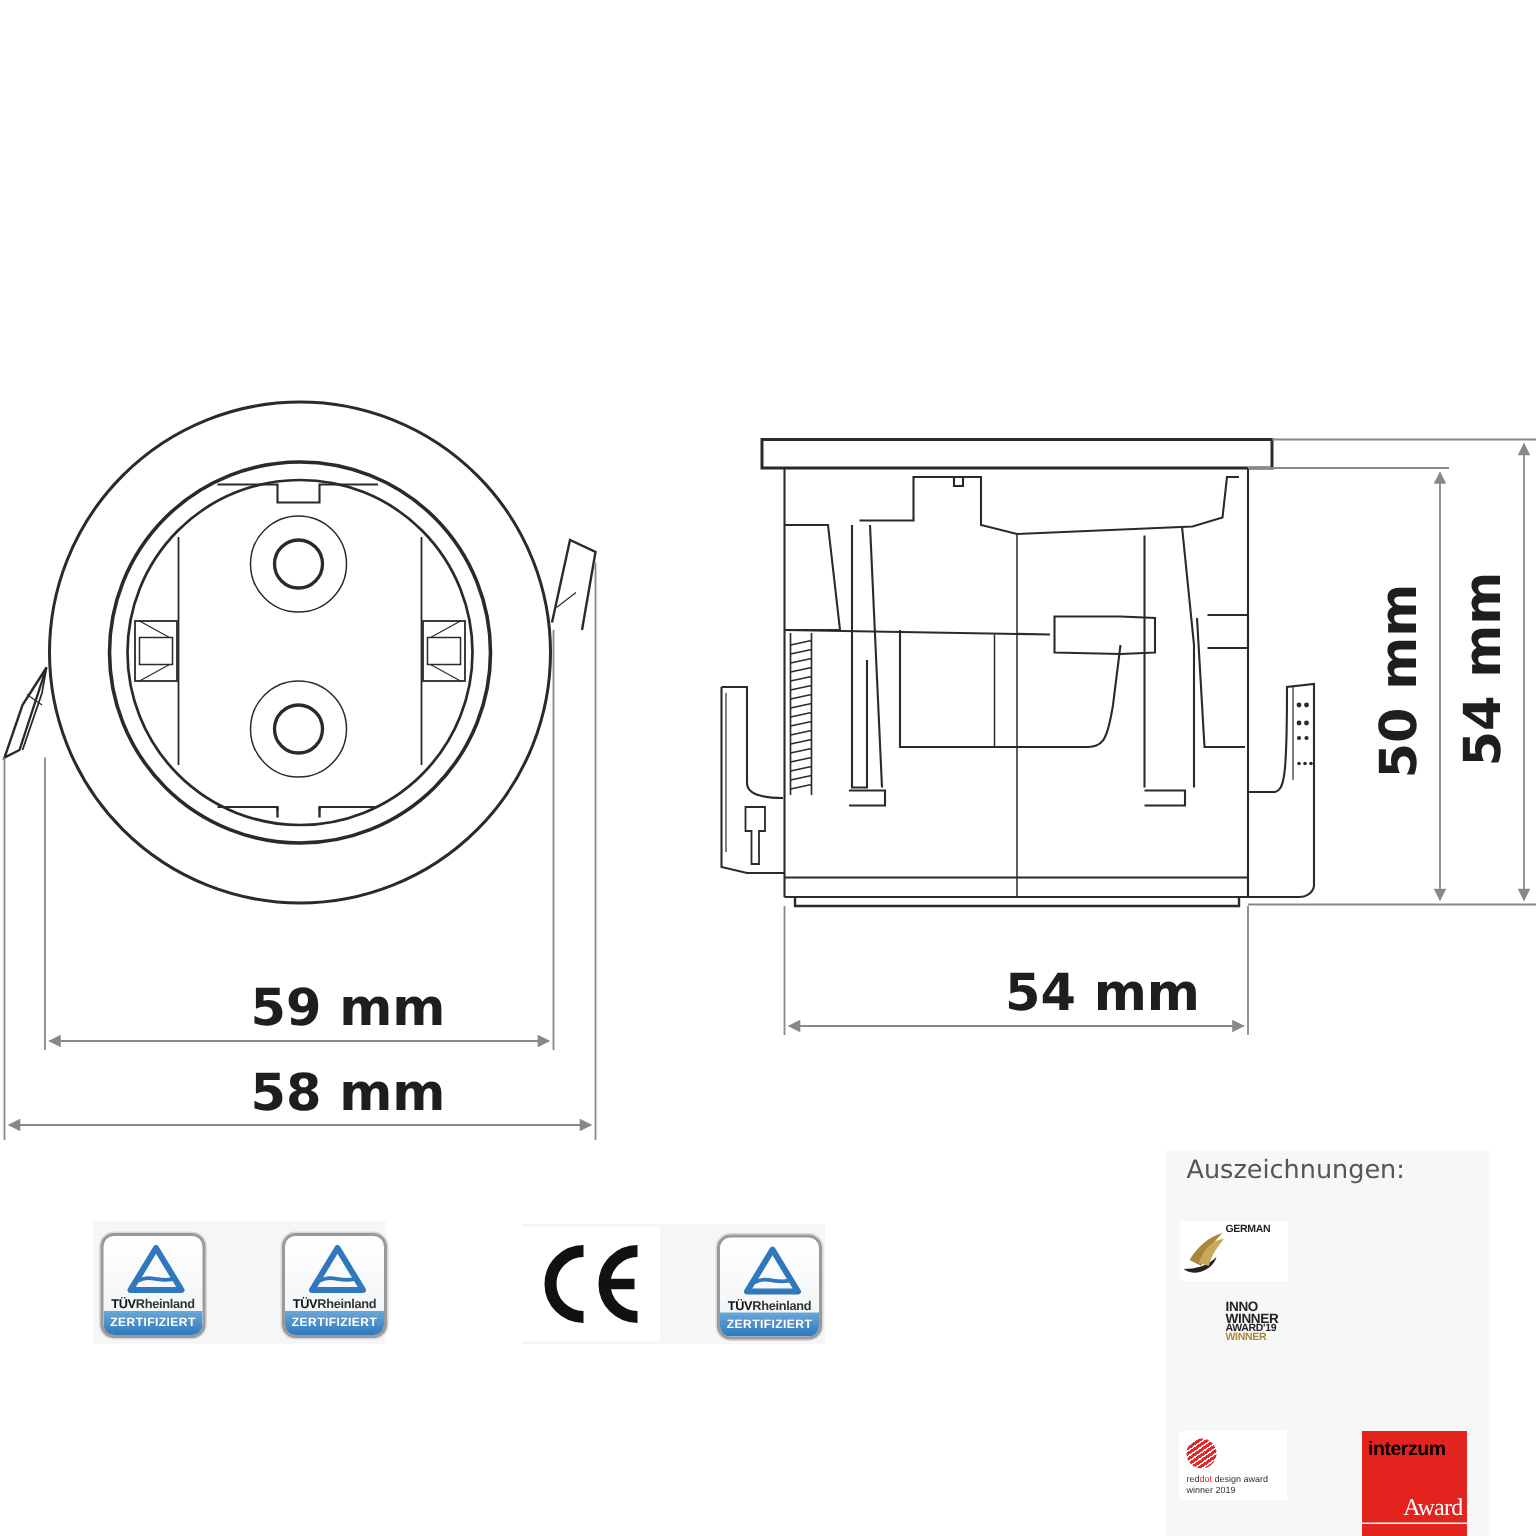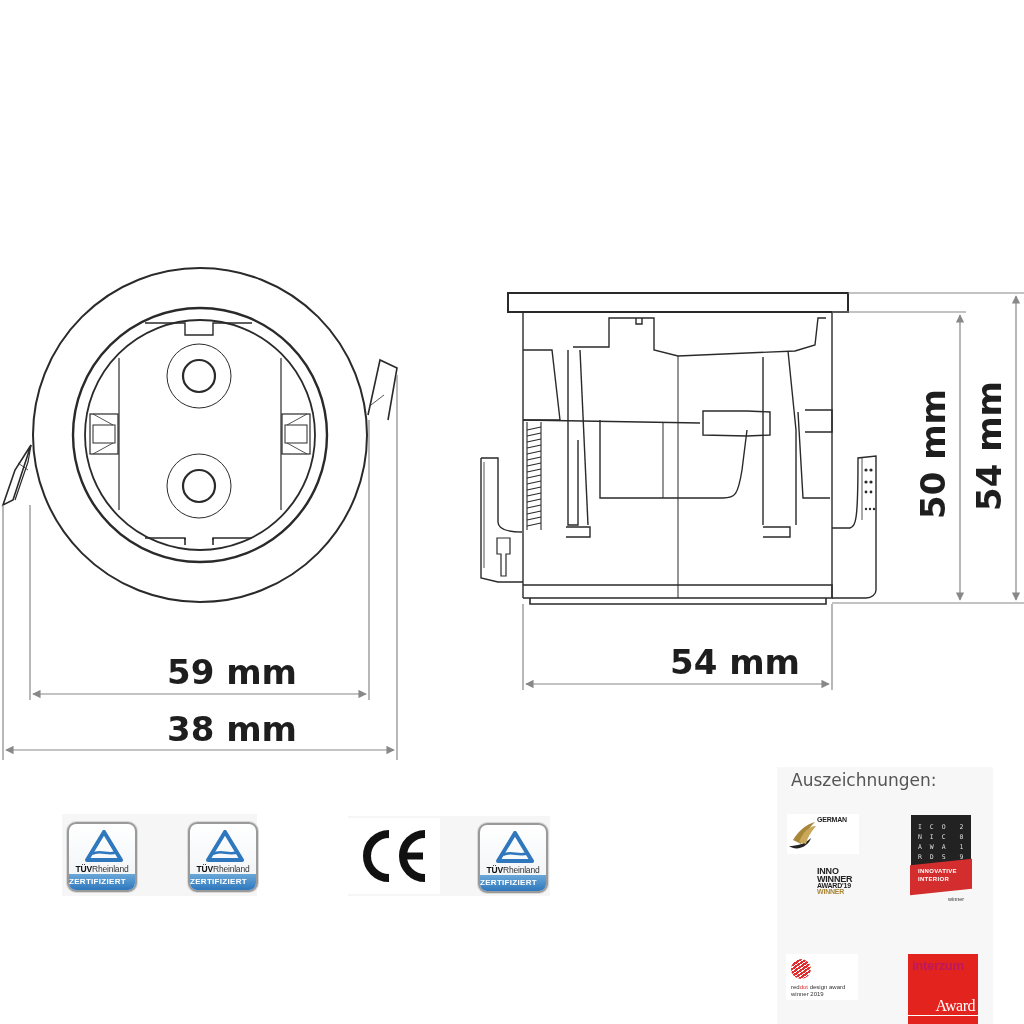--- a/index.html
+++ b/index.html
@@ -4,44 +4,44 @@
 <style>
   html, body { margin:0; padding:0; background:#ffffff; }
   body { width:1024px; height:1024px; position:relative; overflow:hidden; font-family:"DejaVu Sans", sans-serif; }
   svg.drawing { position:absolute; left:0; top:0; }
   .dim-label { position:absolute; font-family:"DejaVu Sans", sans-serif; font-weight:bold; color:#1e1e1e; white-space:nowrap; line-height:1; }
   .dim-h { font-size:34px; transform:translateX(-50%);margin-left:32px; }
   .dim-v { font-size:34px; transform-origin:center center; }
   
   .tuv { position:absolute; width:70px; height:70px; border:2px solid #9a9a9a; border-radius:9px; background:linear-gradient(#ffffff,#eef2f5); box-sizing:border-box; overflow:hidden; box-shadow:0 0 0 1px #d8d8d8; }
   .tuv-tri { position:absolute; left:15px; top:6px; width:40px; height:34px; }
-  .tuv-name { position:absolute; left:0; right:0; top:40px; text-align:center; font-size:8.5px; font-weight:normal; color:#333; font-family:"Liberation Sans", sans-serif; letter-spacing:-0.2px; }
+  .tuv-name { position:absolute; left:0; right:0; top:40px; text-align:center; font-size:8.5px; font-weight:bold; color:#333; font-family:"Liberation Sans", sans-serif; letter-spacing:-0.2px; }
   .tuv-name b { color:#111; }
-  .tuv-band { position:absolute; left:0; right:0; bottom:0; height:16px; background:linear-gradient(#6aa7d8,#2f78bd); color:#fff; font-size:8px; font-weight:bold; line-height:16px; font-family:"Liberation Sans", sans-serif; letter-spacing:0.3px; }
+  .tuv-band { position:absolute; left:0; right:0; bottom:0; height:16px; background:linear-gradient(#6aa7d8,#2f78bd); color:#fff; font-size:8px; font-weight:bold; text-align:center; line-height:16px; font-family:"Liberation Sans", sans-serif; letter-spacing:0.3px; }
   .ce-wrap { position:absolute; left:348px; top:818px; width:92px; height:76px; background:#ffffff; display:flex; align-items:center; justify-content:center; }
   .cert-bg { position:absolute; background:#f6f6f6; }
   
   .awards { position:absolute; left:777px; top:767px; width:216px; height:272px; background:#f7f7f7; }
   .awards-title { position:absolute; left:14px; top:3px; font-size:17px; color:#555; font-family:"DejaVu Sans", sans-serif; }
   .gia { position:absolute; left:10px; top:47px; width:72px; height:40px; background:#fff; }
   .gia-text { position:absolute; left:30px; top:3px; font-family:"Liberation Sans", sans-serif; font-weight:bold; font-size:7px; line-height:6.5px; color:#222; letter-spacing:-0.2px; }
   .gia-text .gold { color:#a8873a; }
   .iconic { position:absolute; left:131px; top:45px; width:66px; height:95px; }
   .iconic-dark { position:absolute; left:3px; top:3px; width:60px; height:62px; background:#222; }
   .iconic-grid { position:absolute; left:10px; top:10px; font-family:"DejaVu Sans Mono", monospace; font-size:6.5px; line-height:10px; color:#ddd; letter-spacing:2px; white-space:pre; }
   .iconic-red { position:absolute; left:2px; top:50px; width:62px; height:30px; background:#d42d2d; transform:skewY(-6deg); }
   .iconic-red-text { position:absolute; left:10px; top:56px; font-family:"Liberation Sans", sans-serif; font-size:6px; line-height:7.5px; color:#fff; font-weight:bold; letter-spacing:0.3px; }
   .iconic-winner { position:absolute; left:40px; top:84px; font-size:5.5px; color:#333; font-family:"Liberation Sans", sans-serif; }
   .reddot { position:absolute; left:9px; top:187px; width:72px; height:46px; background:#fff; }
   .reddot-circle { position:absolute; left:5px; top:5px; width:20px; height:20px; border-radius:50%; background:repeating-linear-gradient(-35deg,#e32b2b 0 2px,#ffffff 2px 3px); }
   .reddot-text { position:absolute; left:5px; top:30px; font-size:6px; line-height:6.5px; color:#333; font-family:"Liberation Sans", sans-serif; white-space:nowrap; }
   .reddot-text .r { color:#e32b2b; }
   .interzum { position:absolute; left:131px; top:187px; width:70px; height:83px; }
   .interzum-box { position:absolute; left:0; top:0; width:70px; height:70px; background:#e3241e; }
-  .interzum-name { position:absolute; left:4px; top:4px; color:#be185d; font-weight:bold; font-size:13px; font-family:"Liberation Sans", sans-serif; letter-spacing:-0.3px; }
+  .interzum-name { position:absolute; left:4px; top:4px; color:#000000; font-weight:bold; font-size:13px; font-family:"Liberation Sans", sans-serif; letter-spacing:-0.3px; }
   .interzum-award { position:absolute; right:3px; top:43px; color:#fff; font-size:16px; font-family:"Liberation Serif", serif; letter-spacing:-0.5px; }
   .interzum-line { position:absolute; left:0; right:0; top:61px; height:1px; background:#fff; }
   .interzum-quality { position:absolute; left:4px; top:72px; font-size:5.5px; color:#c0392b; font-family:"Liberation Serif", serif; white-space:nowrap; }
   .interzum-underline { position:absolute; left:0; right:0; top:81px; height:1px; background:#c0392b; }
 </style>
 </head>
 <body>
 
 <svg class="drawing" width="1024" height="1024" viewBox="0 0 1024 1024">
   <defs>
@@ -161,21 +161,21 @@
     <line x1="832" y1="603" x2="1024" y2="603"></line>
     <line x1="523" y1="604" x2="523" y2="690"></line>
     <line x1="832" y1="604" x2="832" y2="690"></line>
     <line x1="526" y1="684" x2="829" y2="684" marker-start="url(#arr)" marker-end="url(#arr)"></line>
     <line x1="960" y1="315" x2="960" y2="600" marker-start="url(#arr)" marker-end="url(#arr)"></line>
     <line x1="1016" y1="296" x2="1016" y2="600" marker-start="url(#arr)" marker-end="url(#arr)"></line>
   </g>
 </svg>
 
 <div class="dim-label dim-h" style="left:200px; top:655px;">59 mm</div>
-<div class="dim-label dim-h" style="left:200px; top:712px;">38 mm</div>
+<div class="dim-label dim-h" style="left:200px; top:712px;">58 mm</div>
 <div class="dim-label dim-h" style="left:703px; top:645px;">54 mm</div>
 <div class="dim-label dim-v" style="left:868px; top:437px; width:130px; text-align:center; transform:rotate(-90deg);">50 mm</div>
 <div class="dim-label dim-v" style="left:924px; top:429px; width:130px; text-align:center; transform:rotate(-90deg);">54 mm</div>
 
 <div class="cert-bg" style="left:62px; top:814px; width:195px; height:82px;"></div>
 <div class="cert-bg" style="left:348px; top:816px; width:202px; height:80px;"></div>
 
 <div class="tuv" style="left:67px; top:822px;">
   <svg class="tuv-tri" viewBox="0 0 40 34">
     <path d="M20,2 L37,30 L3,30 Z" fill="none" stroke="#2f78bd" stroke-width="4" stroke-linejoin="round"></path>
@@ -222,33 +222,20 @@
     </svg>
     <div class="gia-text">
       <div>GERMAN</div>
       <div style="font-size:9px;line-height:8px;margin-top:43px;">INNO</div>
       <div style="font-size:9px;line-height:8px;">WINNER</div>
       <div>AWARD'19</div>
       <div class="gold">WINNER</div>
     </div>
   </div>
 
-  <div class="iconic">
-    <div class="iconic-dark"></div>
-    <div class="iconic-grid">I C O  2
-N I C  0
-A W A  1
-R D S  9</div>
-    <div class="iconic-red"></div>
-    <div class="iconic-red-text">
-      <div>INNOVATIVE</div>
-      <div>INTERIOR</div>
-    </div>
-    <div class="iconic-winner">winner</div>
-  </div>
 
   <div class="reddot">
     <div class="reddot-circle"></div>
     <div class="reddot-text">
       <div><span>red</span><span class="r">dot</span><span> design award</span></div>
       <div>winner 2019</div>
     </div>
   </div>
 
   <div class="interzum">

